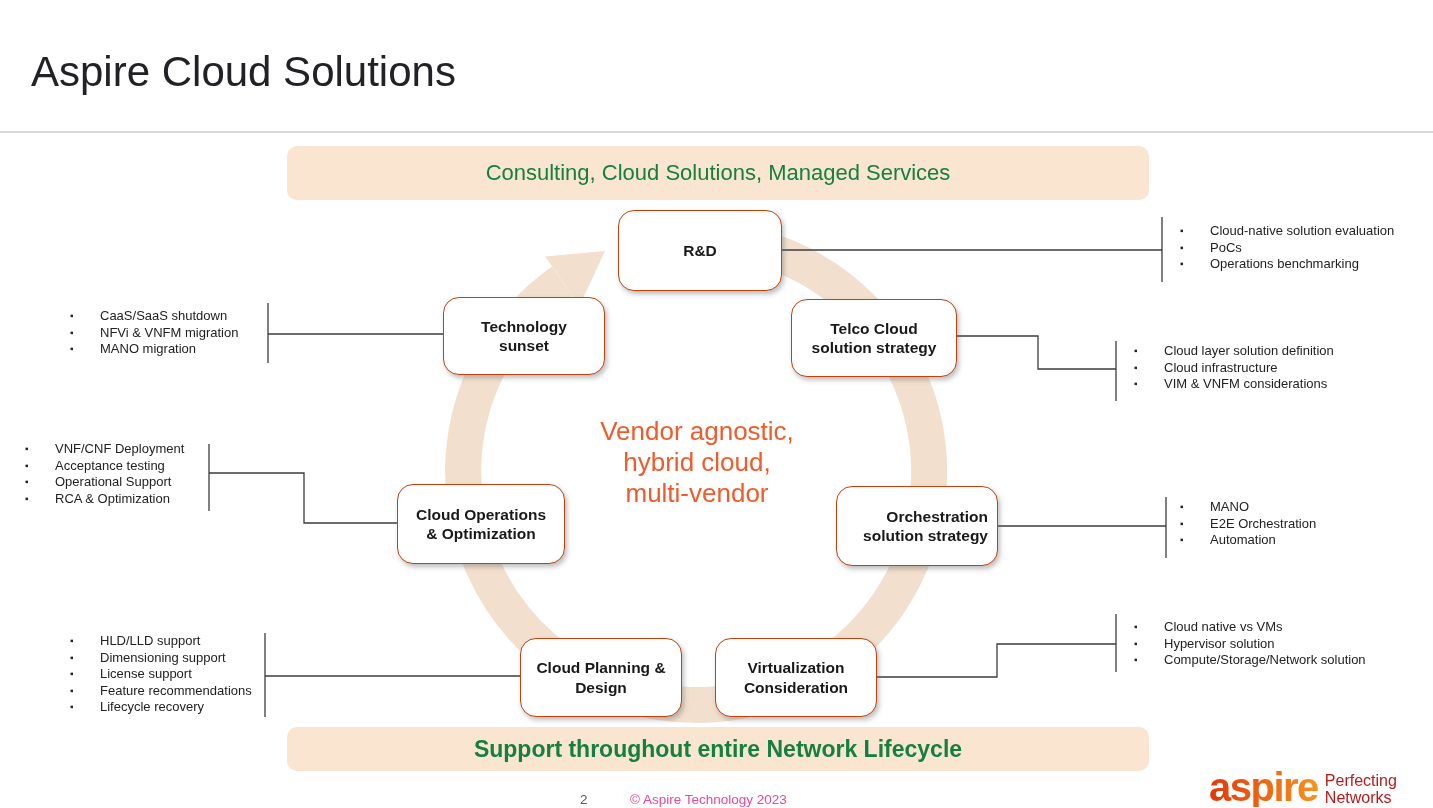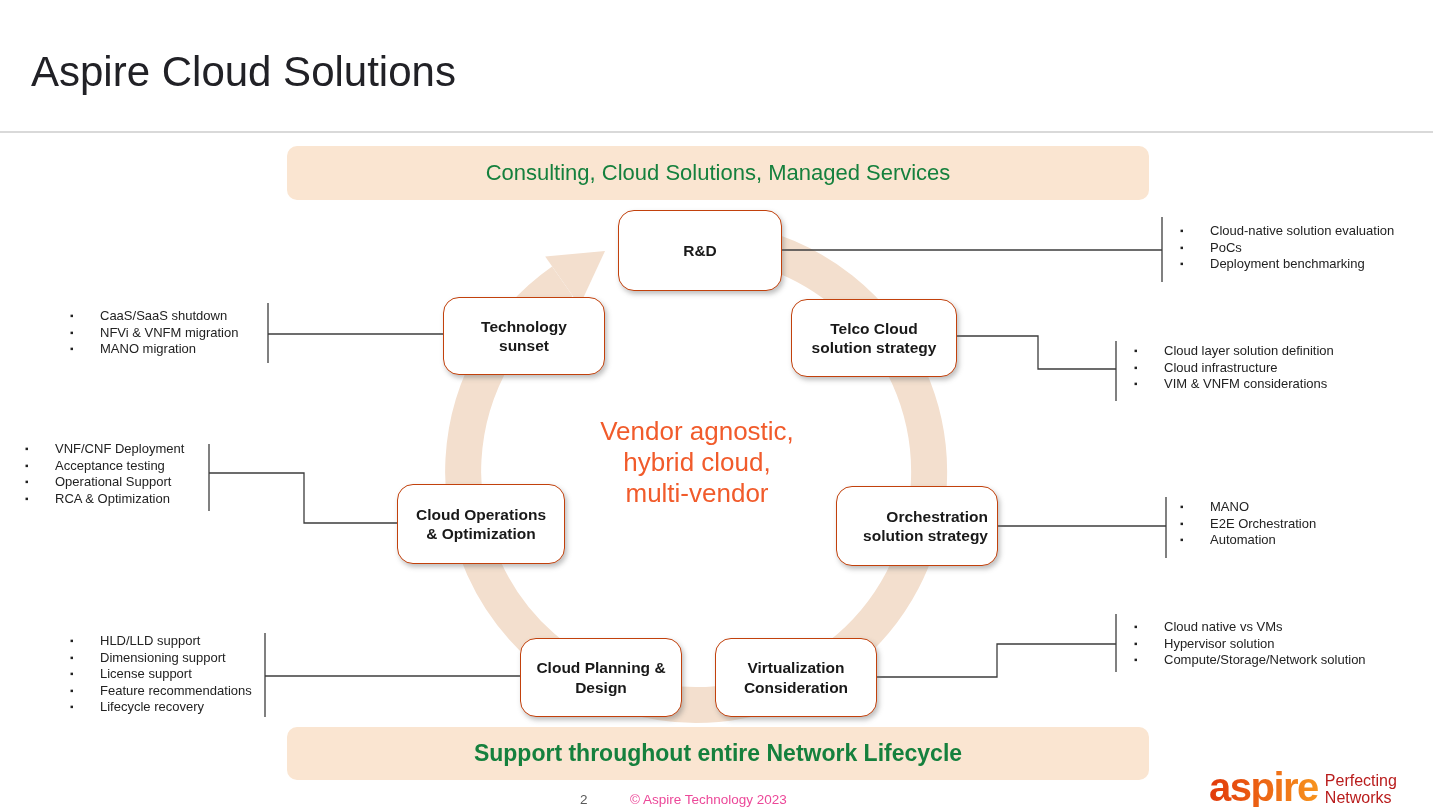--- a/index.html
+++ b/index.html
@@ -5,21 +5,21 @@
   html,body{margin:0;padding:0;background:#fff;}
   #slide{position:relative;width:1433px;height:808px;background:#ffffff;overflow:hidden;
          font-family:"Liberation Sans",sans-serif;margin-top:20px;}
   
   .title{position:absolute;left:31px;top:28px;font-size:42px;font-weight:400;color:#212126;}
   .title-divider{position:absolute;left:0;top:111px;width:1433px;border-top:2px solid #d9d9d9;}
   
   .banner{position:absolute;left:287px;width:862px;background:#FAE5D1;border-radius:10px;
           display:flex;align-items:center;justify-content:center;color:#15803d;z-index:3;}
   .banner-top{top:126px;height:54px;font-size:22px;font-weight:500;}
-  .banner-bottom{top:707px;height:53px;font-size:23px;font-weight:600;}
+  .banner-bottom{top:707px;height:44px;font-size:23px;font-weight:600;}
   
   .svg-layer{position:absolute;left:0;top:0;z-index:1;}
   
   .node{position:absolute;background:#fff;border:1px solid #c2410c;border-radius:16px;
         display:flex;align-items:center;justify-content:center;text-align:center;
         font-weight:bold;font-size:15.5px;line-height:1.25;color:#191919;z-index:2;
         box-shadow:2px 3px 5px rgba(110,110,110,.45);}
   .node span{display:block;max-width:142px;}
   .node-rnd  {left:618px;top:190px;width:162px;height:79px;}
   .node-telco{left:791px;top:279px;width:164px;height:76px;}
@@ -113,21 +113,21 @@
   <div class="center-label">
     <div>Vendor agnostic,</div>
     <div>hybrid cloud,</div>
     <div>multi-vendor</div>
   </div>
 
   <div class="bullet-list bullets-rnd">
     <ul>
       <li>Cloud-native solution evaluation</li>
       <li>PoCs</li>
-      <li>Deployment benchmarking</li>
+      <li>Operations benchmarking</li>
     </ul>
   </div>
   <div class="bullet-list bullets-telco">
     <ul>
       <li>Cloud layer solution definition</li>
       <li>Cloud infrastructure</li>
       <li>VIM &amp; VNFM considerations</li>
     </ul>
   </div>
   <div class="bullet-list bullets-orch">

